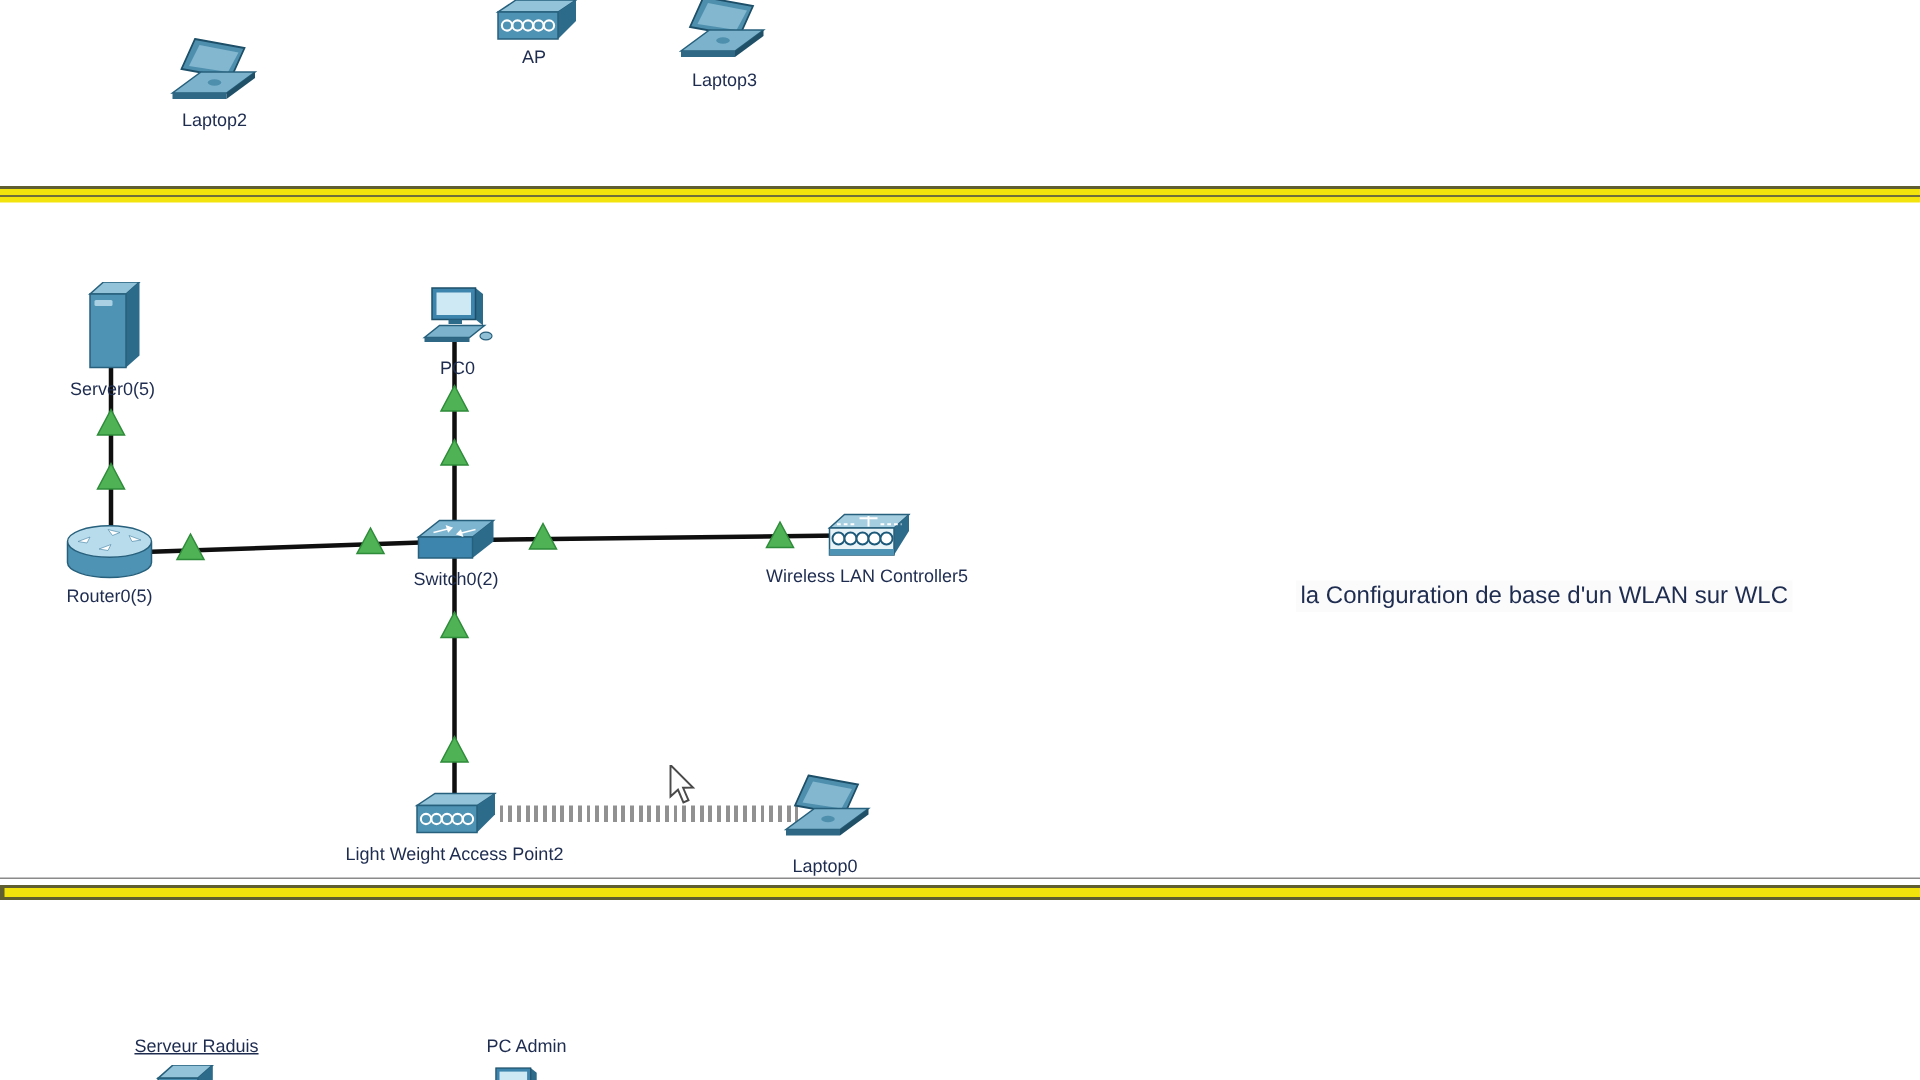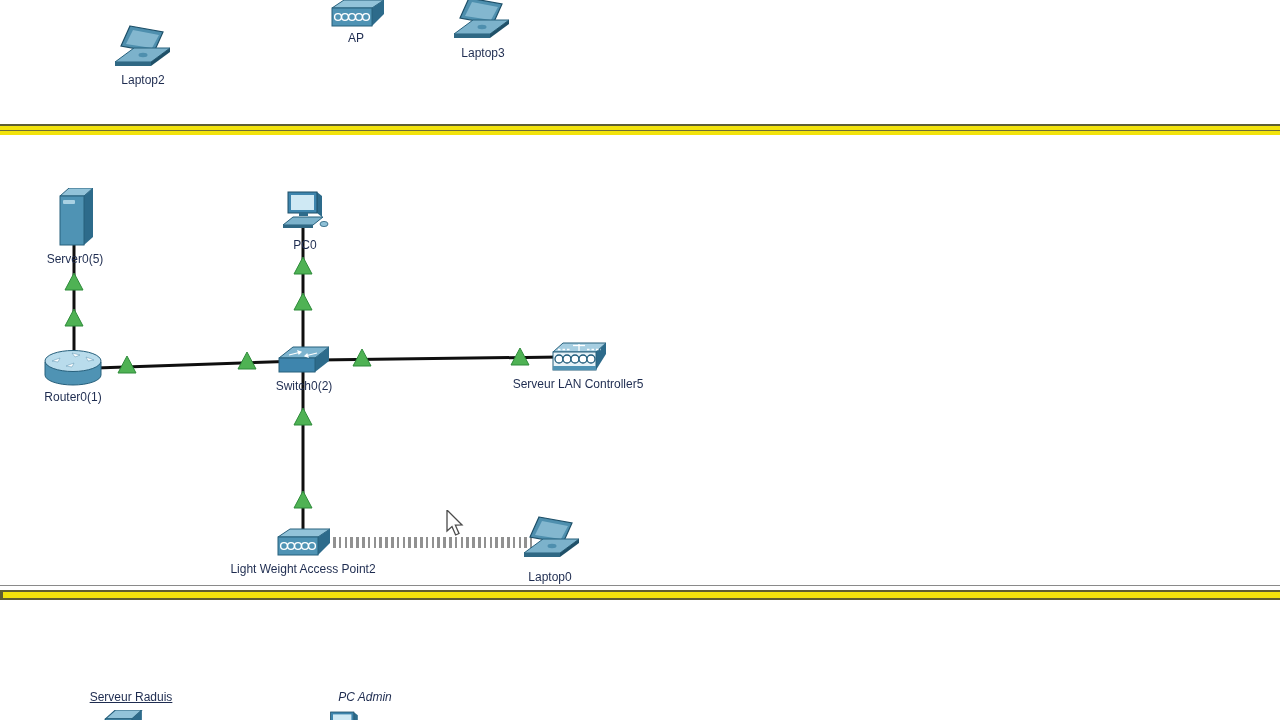--- a/index.html
+++ b/index.html
@@ -48,21 +48,21 @@
   #l-ap{left:356px;top:30px;}
   #l-laptop3{left:483px;top:45px;}
   #l-server0{left:75px;top:251px;}
   #l-pc0{left:305px;top:237px;}
   #l-router0{left:73px;top:389px;}
   #l-switch0{left:304px;top:378px;}
   #l-wlc5{left:578px;top:376px;}
   #l-lwap2{left:303px;top:561px;}
   #l-laptop0{left:550px;top:569px;}
   #l-serveur-raduis{left:131px;top:689px;text-decoration:underline;}
-  #l-pc-admin{left:365px;top:689px;font-style:italic;}
+  #l-pc-admin{left:351px;top:689px;}
   .annotation{
     position:absolute;left:864px;top:387px;z-index:3;
     font-size:16px;line-height:19px;color:var(--label-text);white-space:nowrap;
     background:rgba(247,247,247,.5);padding:1px 3px;
   }
   .cursor{position:absolute;left:445px;top:510px;width:22px;height:30px;z-index:9;}
   .hidden-defs{position:absolute;width:0;height:0;overflow:hidden;}
 </style>
 </head>
 <body>
@@ -236,26 +236,27 @@
     <svg>
         <use href="#sym-pc"></use>
       </svg>
   </div>
 
   <div class="dev-label" id="l-laptop2">Laptop2</div>
   <div class="dev-label" id="l-ap">AP</div>
   <div class="dev-label" id="l-laptop3">Laptop3</div>
   <div class="dev-label" id="l-server0">Server0(5)</div>
   <div class="dev-label" id="l-pc0">PC0</div>
-  <div class="dev-label" id="l-router0">Router0(1)</div>
+  <div class="dev-label" id="l-router0">Router0(5)</div>
   <div class="dev-label" id="l-switch0">Switch0(2)</div>
-  <div class="dev-label" id="l-wlc5">Serveur LAN Controller5</div>
+  <div class="dev-label" id="l-wlc5">Wireless LAN Controller5</div>
   <div class="dev-label" id="l-lwap2">Light Weight Access Point2</div>
   <div class="dev-label" id="l-laptop0">Laptop0</div>
   <div class="dev-label" id="l-serveur-raduis">Serveur Raduis</div>
   <div class="dev-label" id="l-pc-admin">PC Admin</div>
 
+  <div class="annotation">la Configuration de base d'un WLAN sur WLC</div>
 
   <svg class="cursor" viewBox="0 0 20 30">
     <polygon points="1,0 1,21 6,16.5 9.6,25 13,23.5 9.4,15.2 16,15" fill="#fdfdfd" stroke="#4a4a4a" stroke-width="1.3"></polygon>
   </svg>
 
 </div>
 
 </body></html>

